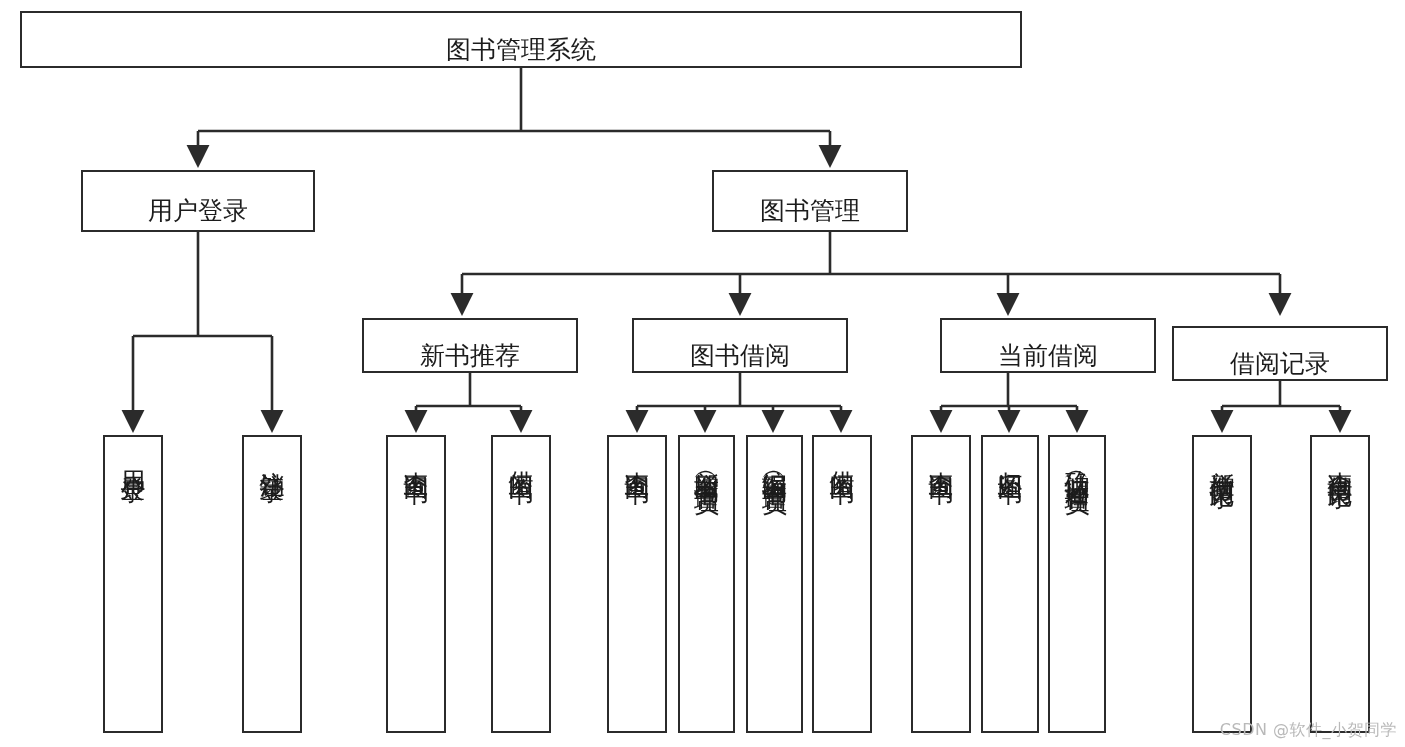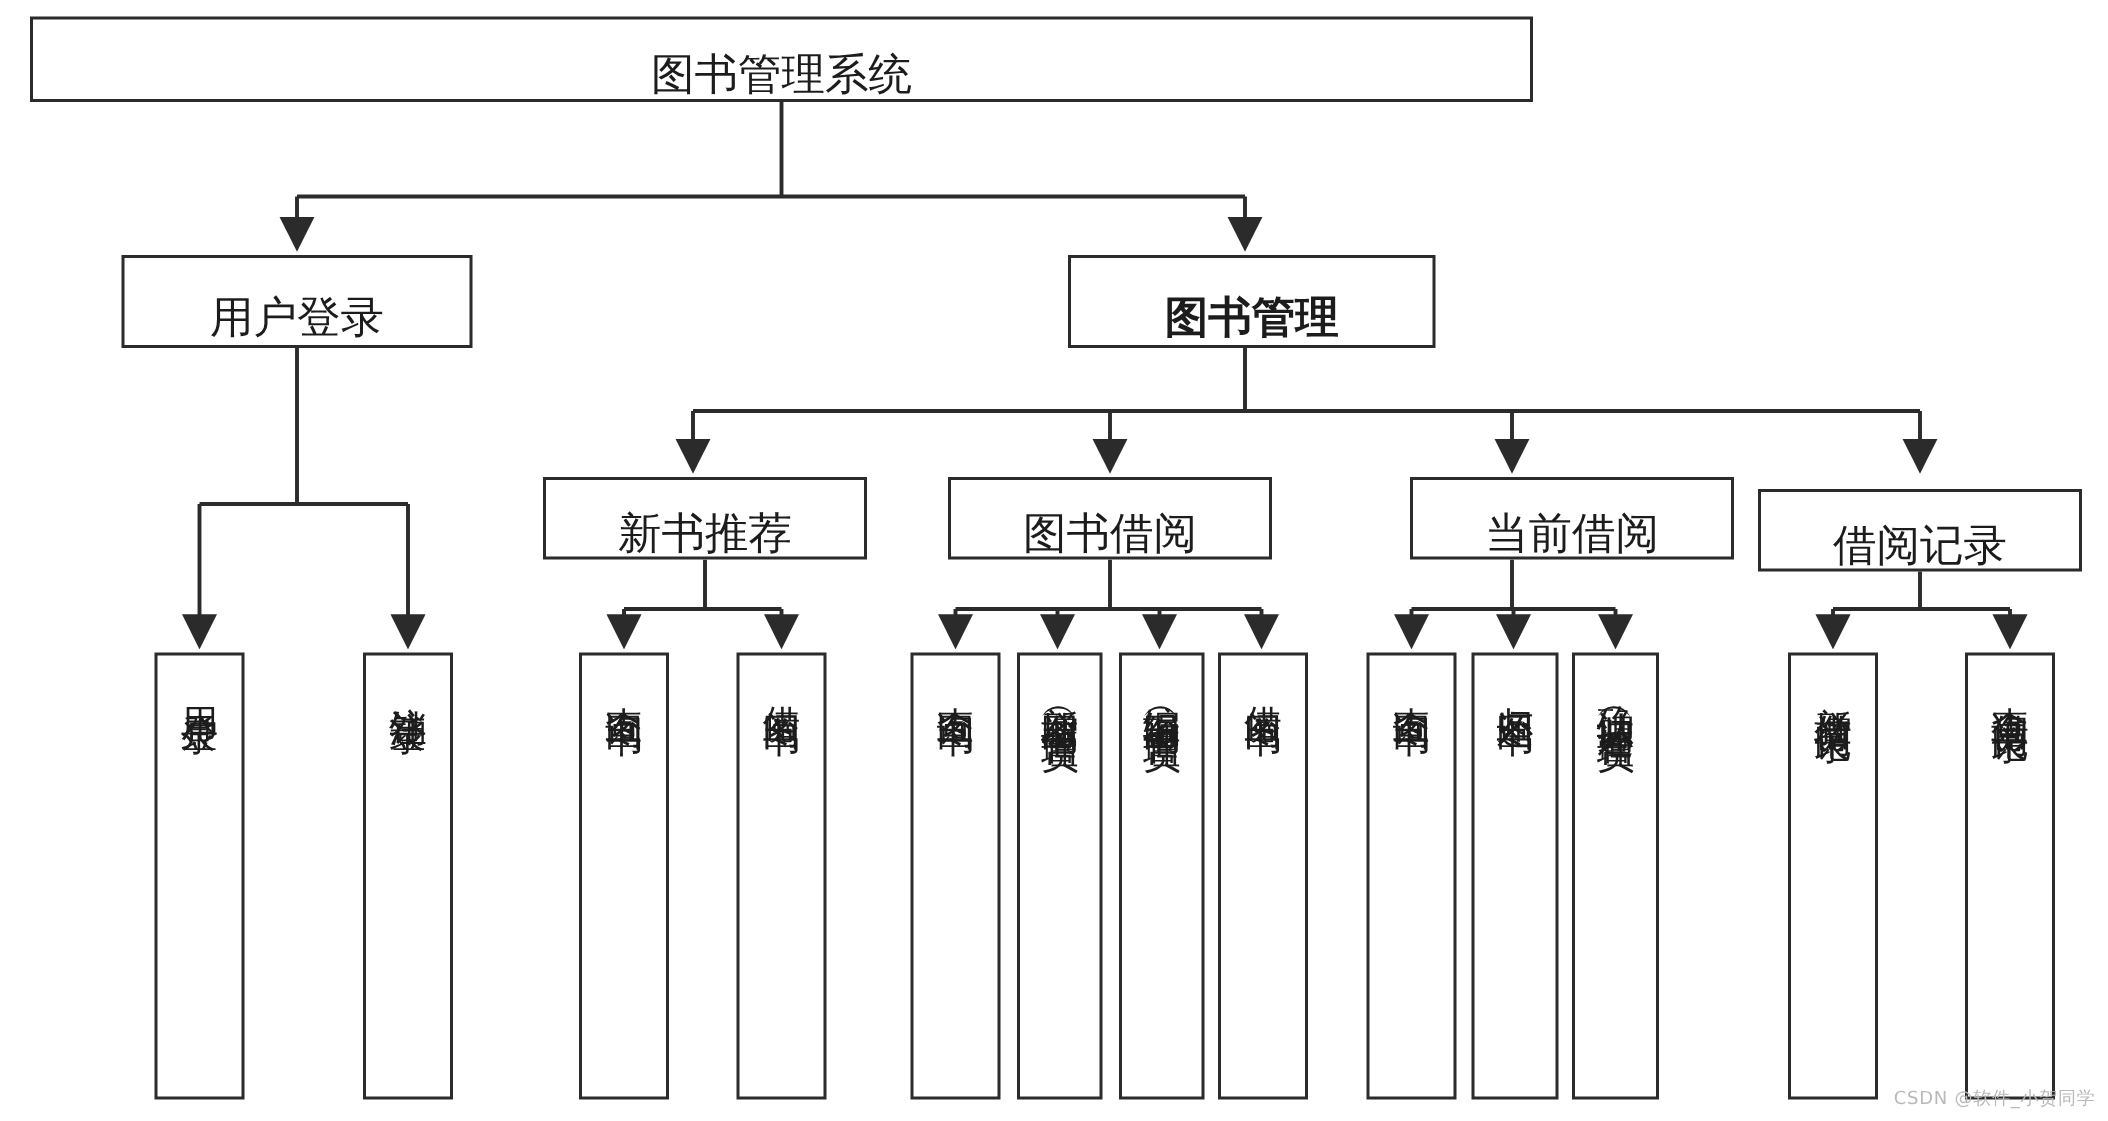--- a/index.html
+++ b/index.html
@@ -35,40 +35,40 @@
     justify-content: center;
     z-index: 3;
   }
   .node-label {
     color: #1c1c1c;
     line-height: 1.18;
     text-align: center;
     white-space: nowrap;
   }
   .node.horizontal .node-label {
-    font-size: 29px;
+    font-size: 25px;
     margin-top: 20px;
   }
   .node.vertical {
     align-items: flex-start;
     justify-content: center;
     padding-top: 14px;
   }
   .node.vertical .node-label {
     writing-mode: vertical-rl;
     text-orientation: upright;
     font-size: 25px;
     letter-spacing: 3px;
     line-height: 1;
   }
   #watermark {
     position: absolute;
     right: 8px;
     bottom: 6px;
-    font-size: 12px;
+    font-size: 16px;
     color: #b9b9b9;
     letter-spacing: 0.5px;
     z-index: 6;
     white-space: nowrap;
     text-align: center;
   }
 </style>
 </head>
 <body>
 
@@ -127,21 +127,21 @@
     </g>
   </svg>
 
   <div class="node horizontal" style="left:20px; top:11px; width:1002px; height:57px;">
     <span class="node-label">图书管理系统</span>
   </div>
 
   <div class="node horizontal" style="left:81px; top:170px; width:234px; height:62px;">
     <span class="node-label">用户登录</span>
   </div>
-  <div class="node horizontal" style="left:712px; top:170px; width:245px; height:62px;font-weight:bold;">
+  <div class="node horizontal" style="left:712px; top:170px; width:196px; height:62px;">
     <span class="node-label">图书管理</span>
   </div>
 
   <div class="node horizontal" style="left:632px; top:318px; width:216px; height:55px;">
     <span class="node-label">图书借阅</span>
   </div>
   <div class="node horizontal" style="left:362px; top:318px; width:216px; height:55px;">
     <span class="node-label">新书推荐</span>
   </div>
   <div class="node horizontal" style="left:940px; top:318px; width:216px; height:55px;">

